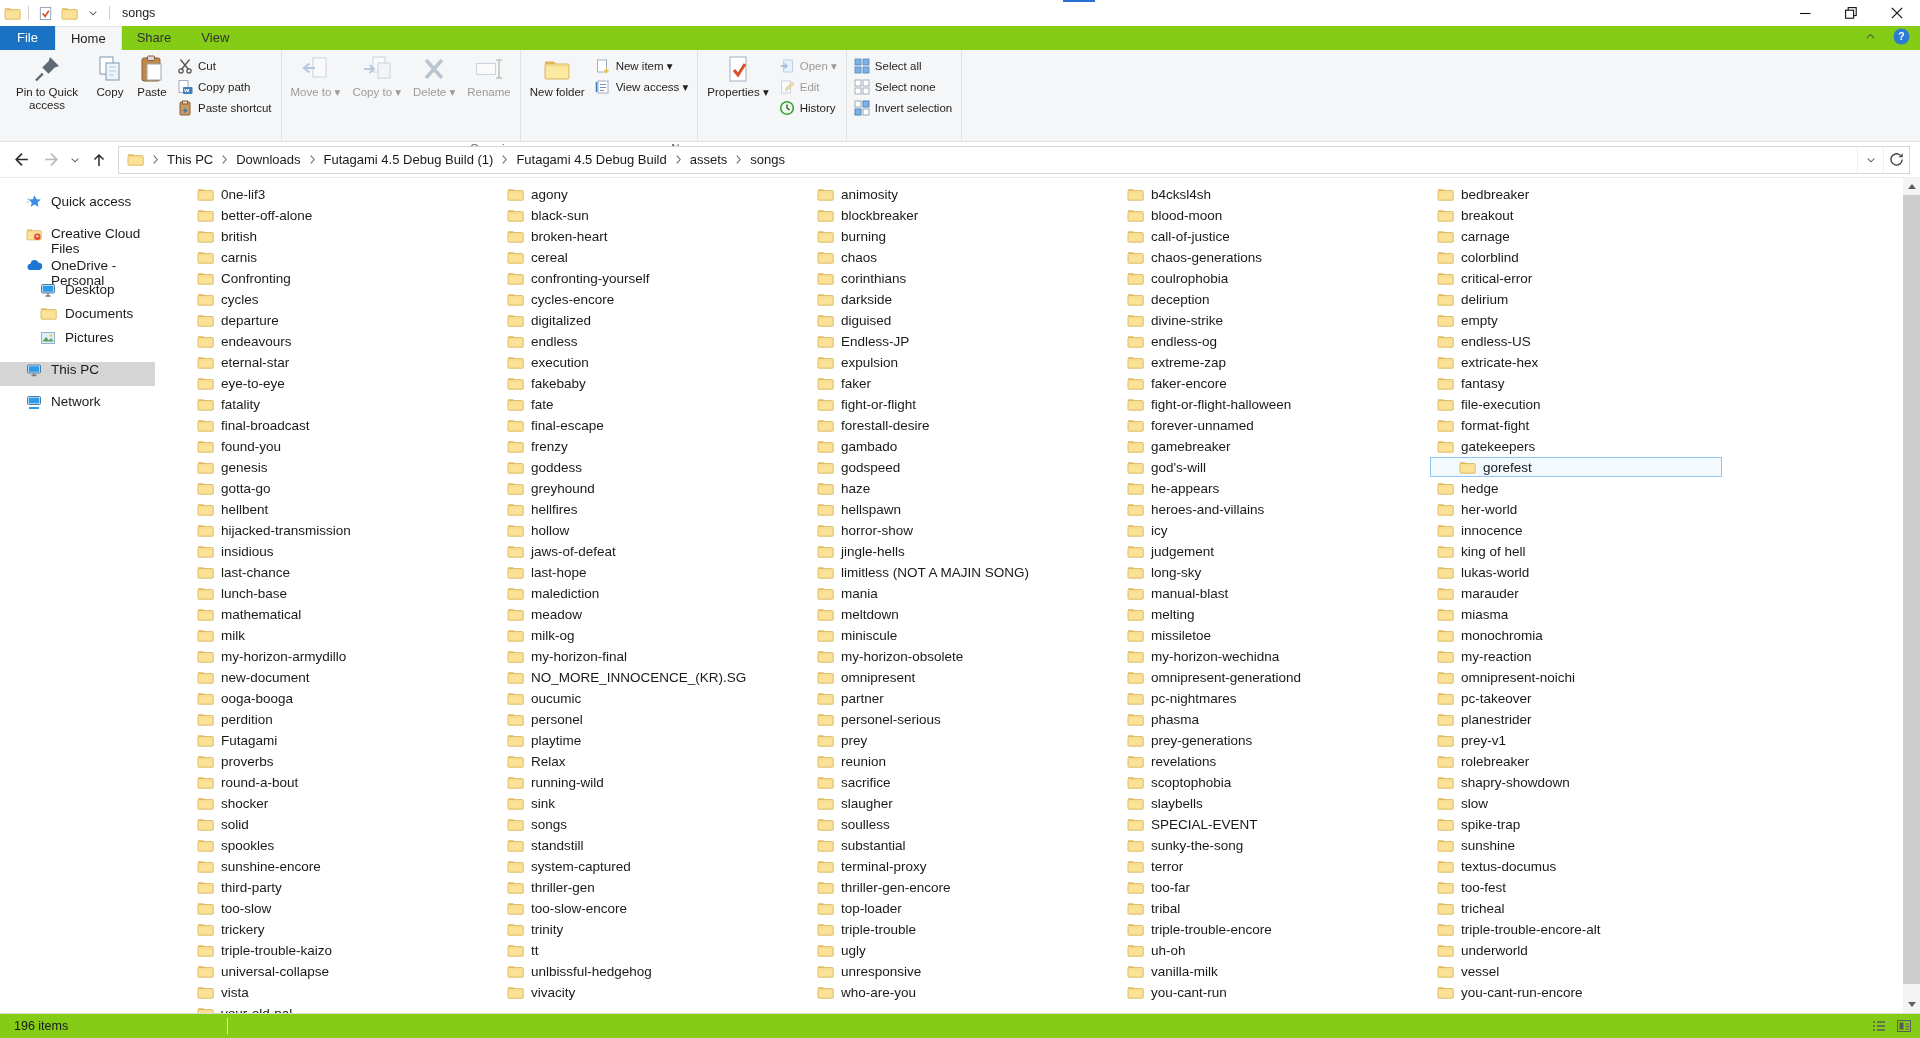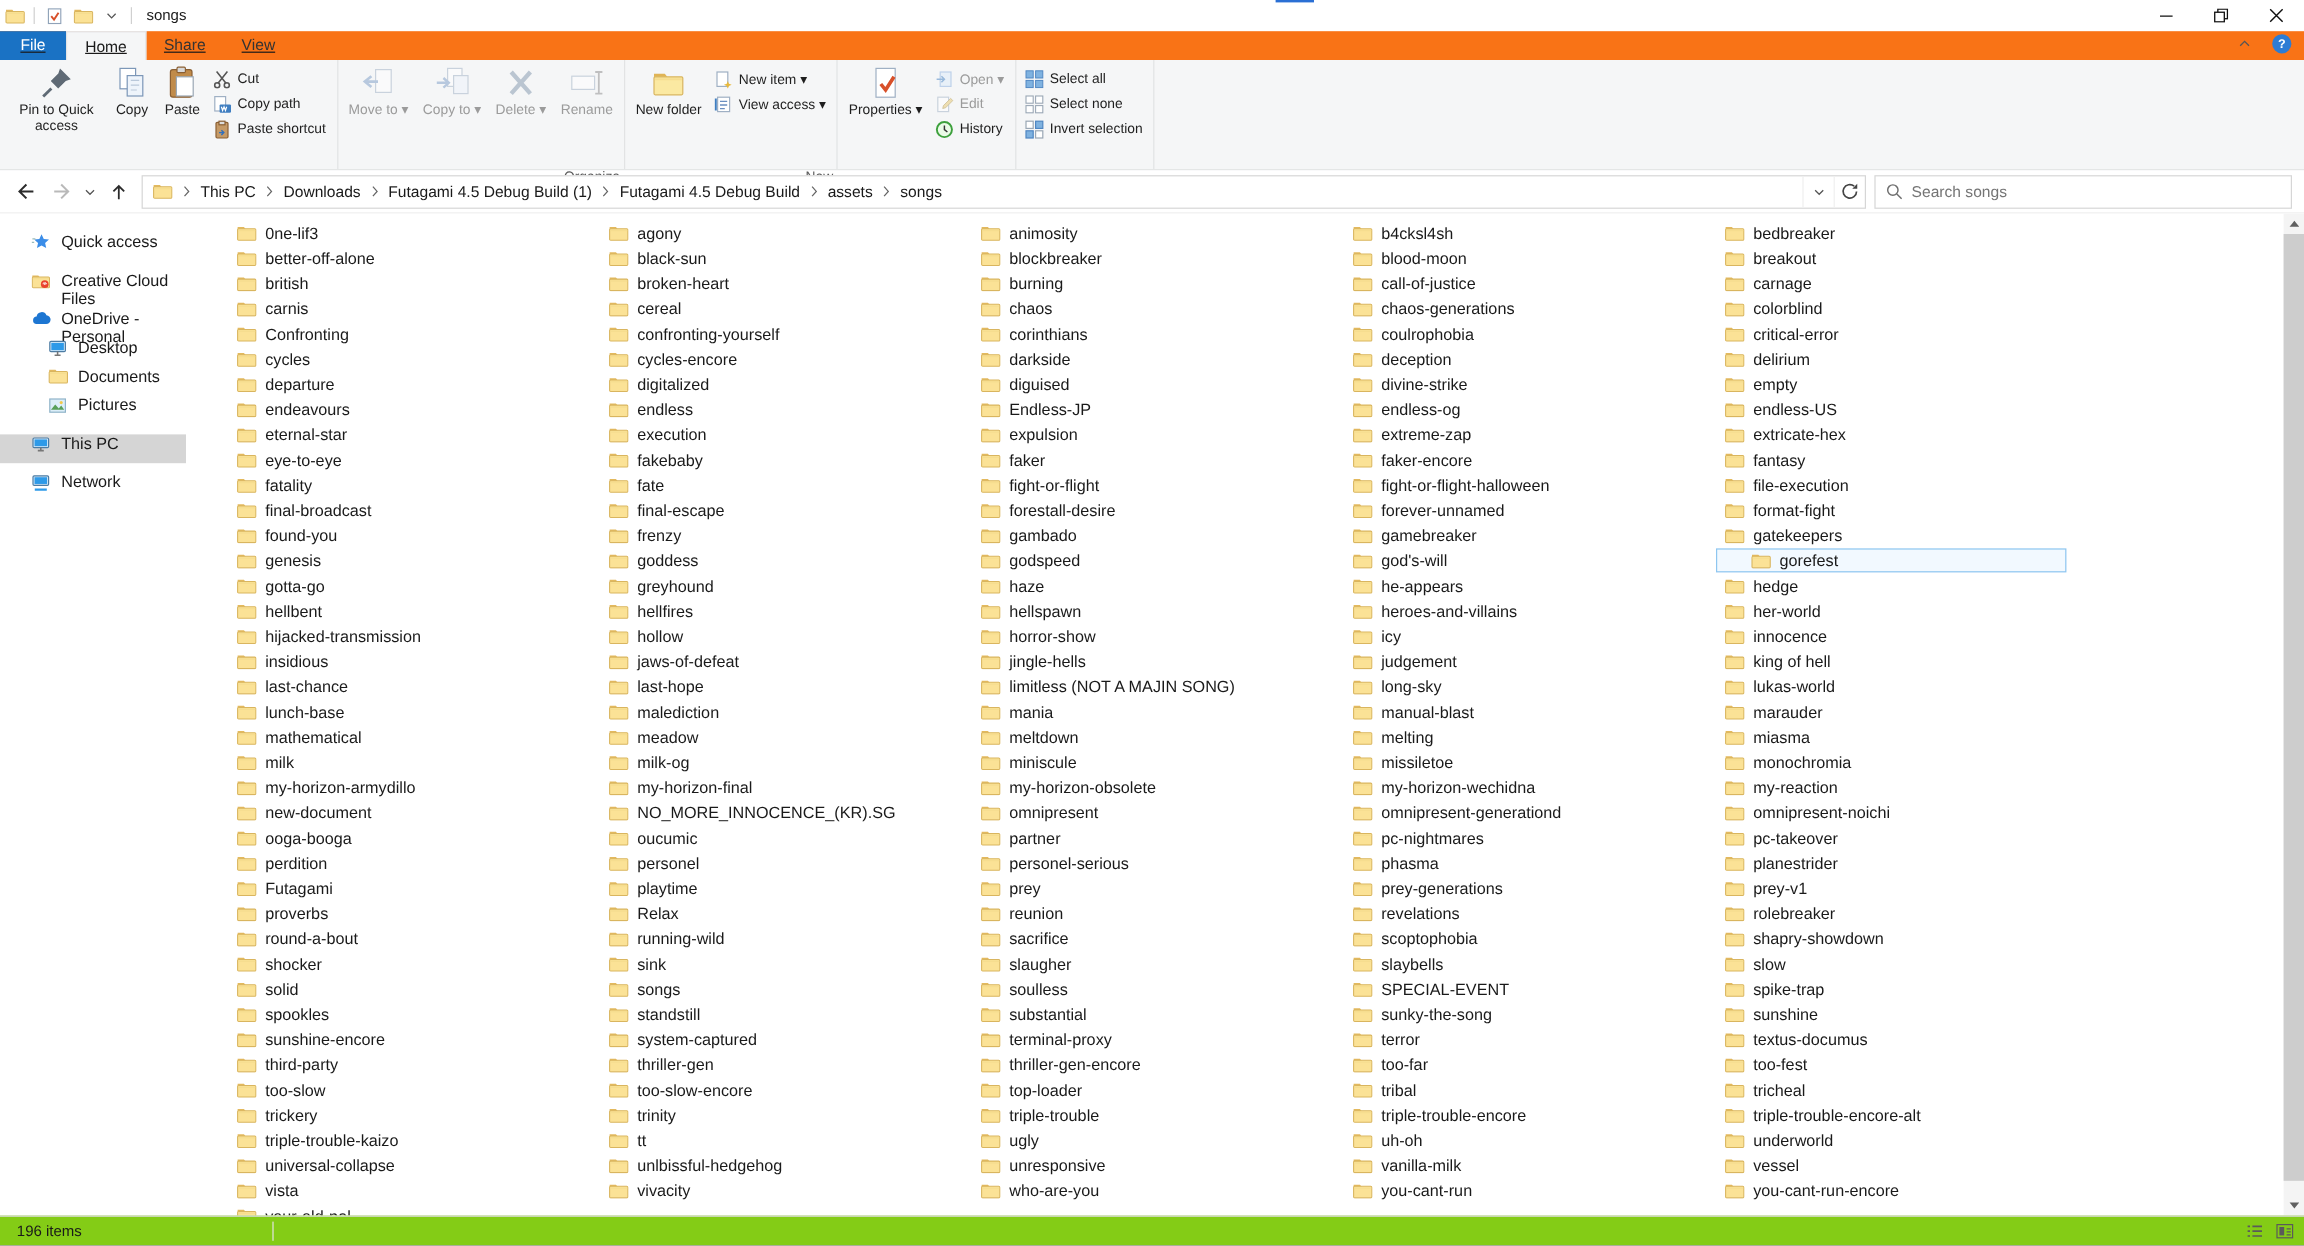--- a/index.html
+++ b/index.html
@@ -13,21 +13,21 @@
 
   
   .titlebar { height:26px; display:flex; align-items:center; background:#fff; }
   .qat-ico { width:18px; height:18px; display:flex; align-items:center; justify-content:center; margin:0 3px; }
   .qat-sep { width:1px; height:14px; background:#d0d0d0; margin:0 4px; }
   .win-title { font-size:12.5px; margin-left:8px; }
   .win-controls { margin-left:auto; display:flex; height:26px; }
   .wbtn { width:46px; height:26px; display:flex; align-items:center; justify-content:center; }
 
   
-  .tabbar { position:relative; height:24px; display:flex; align-items:flex-end; background:#f97316;text-decoration:underline; }
+  .tabbar { position:relative; height:24px; display:flex; align-items:flex-end; background:#84cc16; }
   .tab { height:24px; line-height:24px; padding:0 15px; font-size:13px; color:#333; }
   .tab.file { background:#1a72c4; color:#fff; padding:0 17px; }
   .tab.active { background:#f5f6f7; border:1px solid #e3e4e5; border-bottom:none; color:#1a1a1a; }
   .tab-right { position:absolute; right:10px; top:2px; display:flex; align-items:center; gap:16px; }
 
   
   .ribbon { height:92px; background:#f5f6f7; border-bottom:1px solid #e0e1e2; display:flex; padding-left:2px; }
   .rgroup { display:flex; flex-direction:column; border-right:1px solid #e2e3e4; padding:2px 3px 0 3px; }
   .rrow { display:flex; align-items:flex-start; height:70px; }
   .rlarge { display:flex; flex-direction:column; align-items:center; padding:2px 6px 0 6px; max-width:84px; }
@@ -469,29 +469,20 @@
             <path d="M3.5 6 l4.5 4.5 L12.5 6" stroke="#555" stroke-width="1.4" fill="none"></path>
           </svg>
         </div>
       <div class="addr-btn">
           <svg width="15" height="15" viewBox="0 0 16 16">
             <path d="M14 8 a6 6 0 1 1 -2.1-4.6" stroke="#444" stroke-width="1.5" fill="none"></path>
             <path d="M14.6 1.2 v4.4 h-4.4 z" fill="#444"></path>
           </svg>
         </div>
     </div>
-    <div class="searchbox">
-      <span>
-          <svg width="15" height="15" viewBox="0 0 16 16">
-            <circle cx="6.8" cy="6.8" r="4.6" fill="none" stroke="#6e6e6e" stroke-width="1.3"></circle>
-            <path d="M10.3 10.3 L14.6 14.6" stroke="#6e6e6e" stroke-width="1.3"></path>
-          </svg>
-        </span>
-      <input type="text" placeholder="Search songs" style="">
-    </div>
   </div>
 
   <div class="main">
     <div class="sidebar">
         <div class="side-item lvl0">
           <div class="side-ico">
             <svg width="16" height="16" viewBox="0 0 16 16">
               <path d="M8.6 1.2 l1.9 4 4.3.4 -3.2 2.9 .9 4.2 -3.9-2.2 -3.8 2.2 .9-4.2 -3.2-2.9 4.3-.4 z" fill="#3b8de8"></path>
               <path d="M1 5 h2.5 M0.5 8 h2" stroke="#9bb" stroke-width="1"></path>
             </svg>

